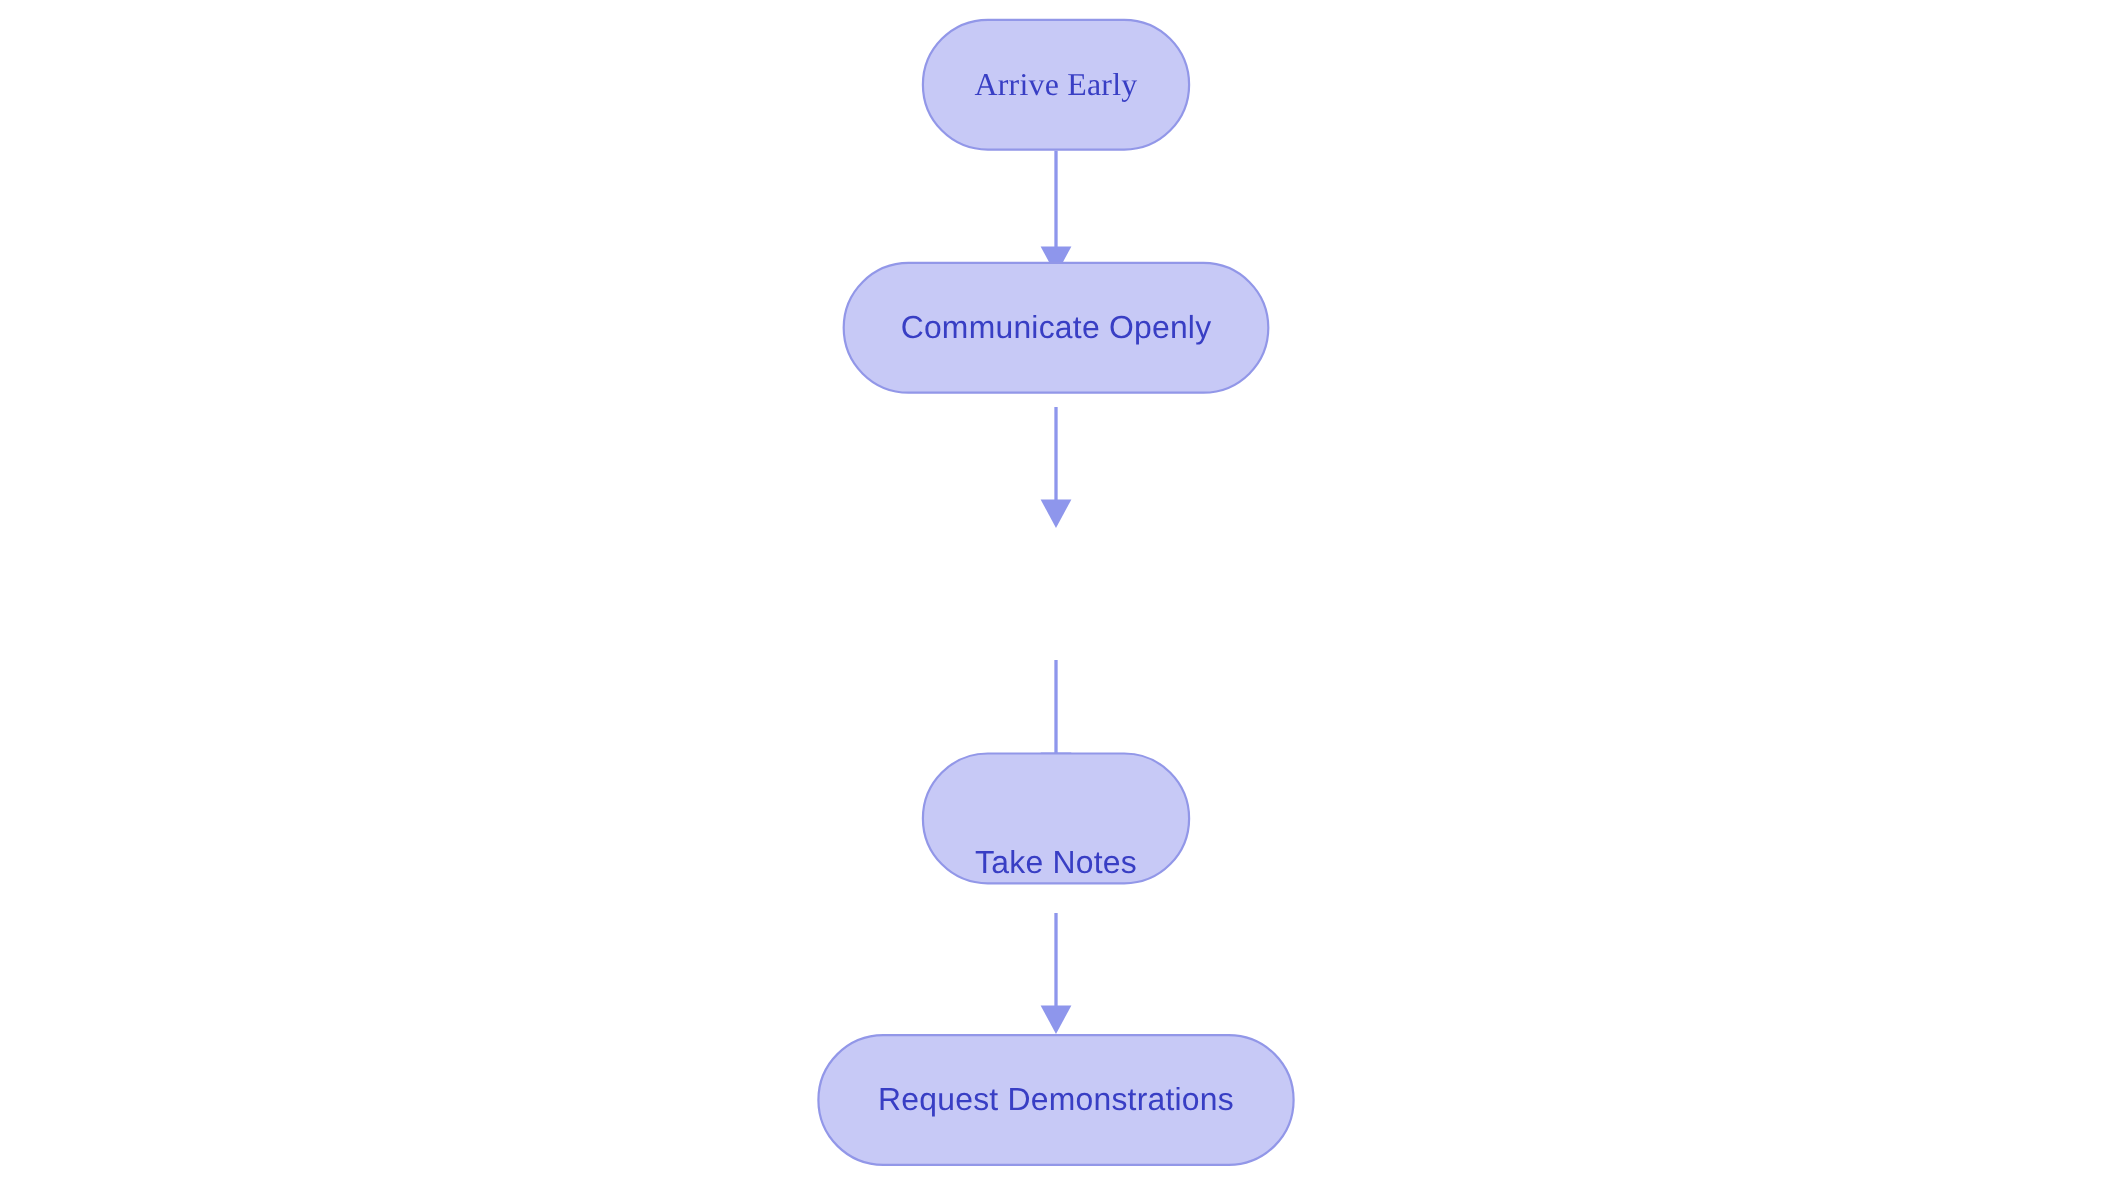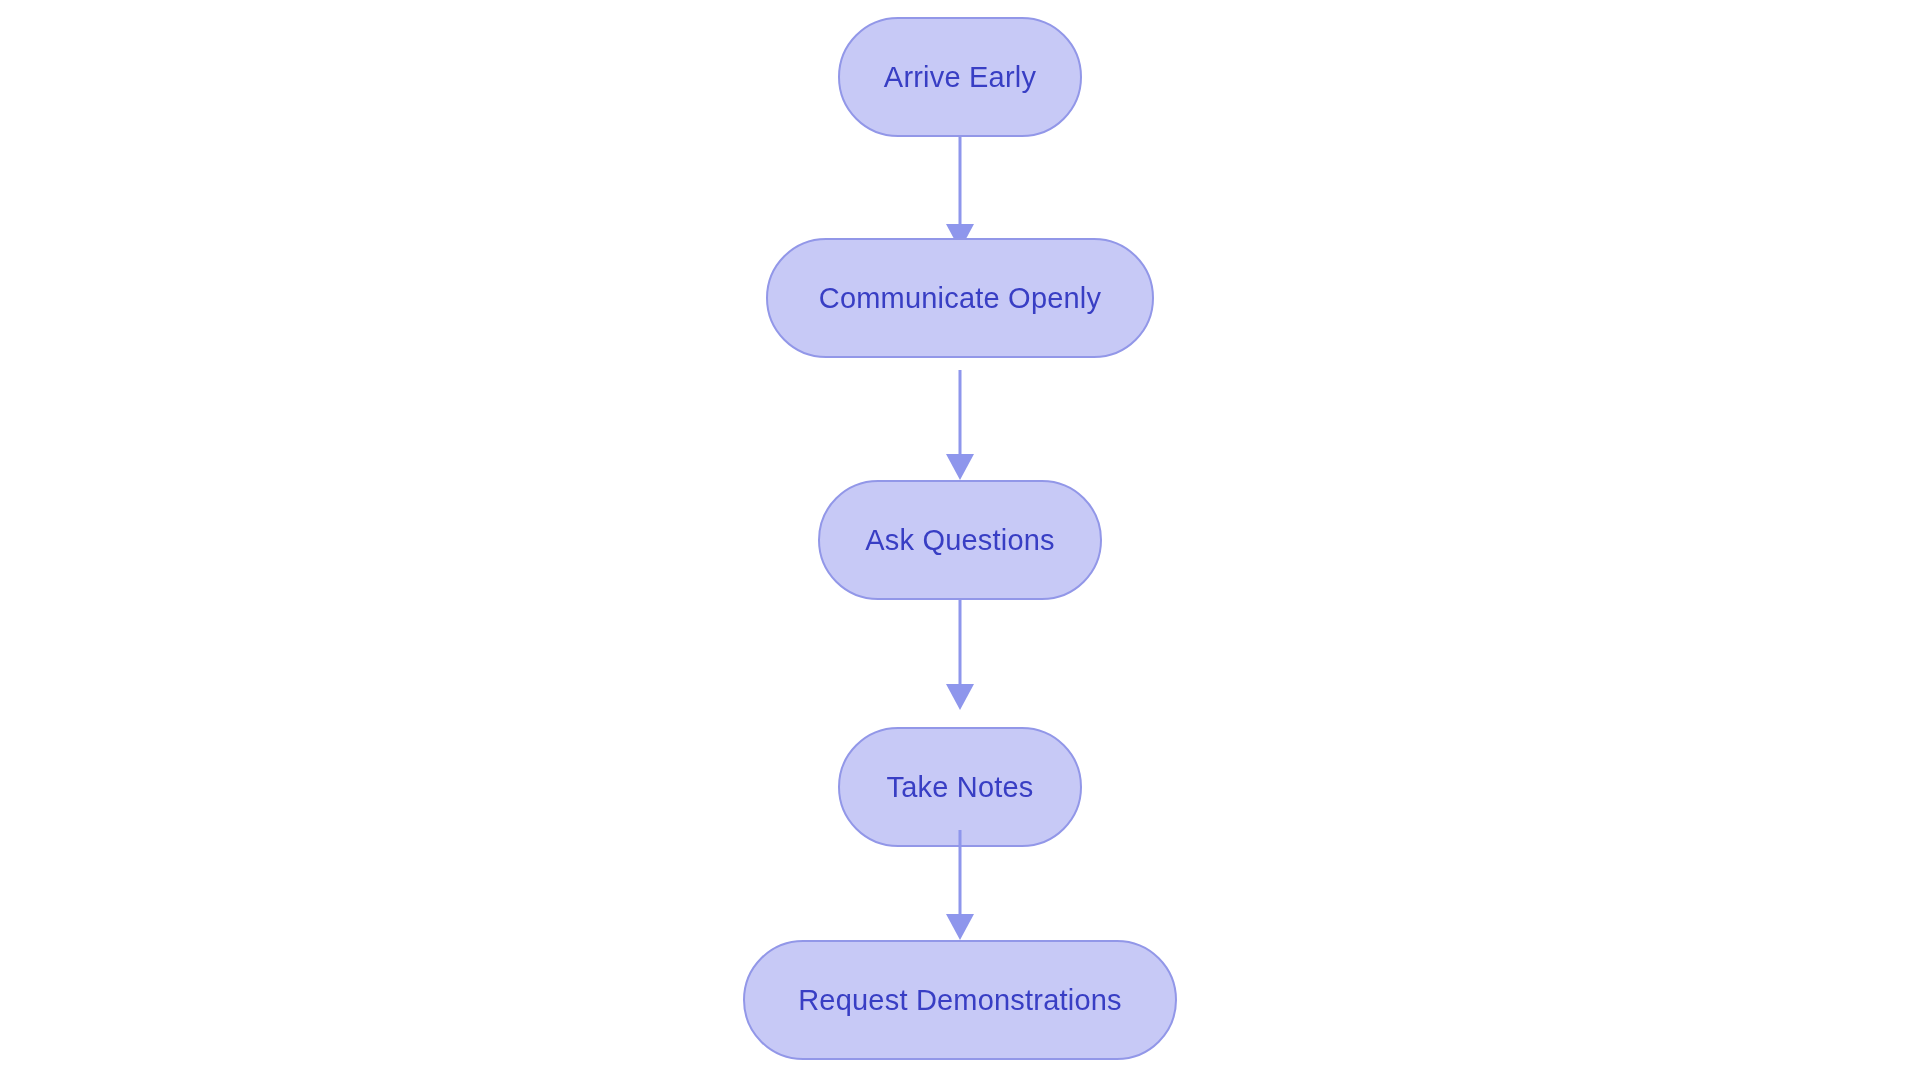--- a/index.html
+++ b/index.html
@@ -52,48 +52,45 @@
     border-left: 14px solid transparent;
     border-right: 14px solid transparent;
     border-top: 26px solid var(--arrow, #8e96ec);
   }
 </style>
 </head>
 <body>
 
 <div class="canvas">
 
-  <div class="node" style="left:838px; top:17px;  width:244px;">
+  <div class="node" style="left:838px; top:17px;  width:244px;font-family:Liberation Serif, serif;">
     <span>Arrive Early</span>
   </div>
 
   <div class="arrow" style="top:137px; height:113px;">
     <div class="arrow-line"></div>
     <div class="arrow-head"></div>
   </div>
 
   <div class="node" style="left:766px; top:238px; width:388px;">
     <span>Communicate Openly</span>
   </div>
 
   <div class="arrow" style="top:370px; height:110px;">
     <div class="arrow-line"></div>
     <div class="arrow-head"></div>
   </div>
 
-  <div class="node" style="left:818px; top:480px; width:284px;">
-    <span>Ask Questions</span>
-  </div>
 
   <div class="arrow" style="top:600px; height:110px;">
     <div class="arrow-line"></div>
     <div class="arrow-head"></div>
   </div>
 
-  <div class="node" style="left:838px; top:727px; width:244px;">
+  <div class="node" style="left:838px; top:684px; width:244px;align-items:flex-end;">
     <span>Take Notes</span>
   </div>
 
   <div class="arrow" style="top:830px; height:110px;">
     <div class="arrow-line"></div>
     <div class="arrow-head"></div>
   </div>
 
   <div class="node" style="left:743px; top:940px; width:434px;">
     <span>Request Demonstrations</span>

